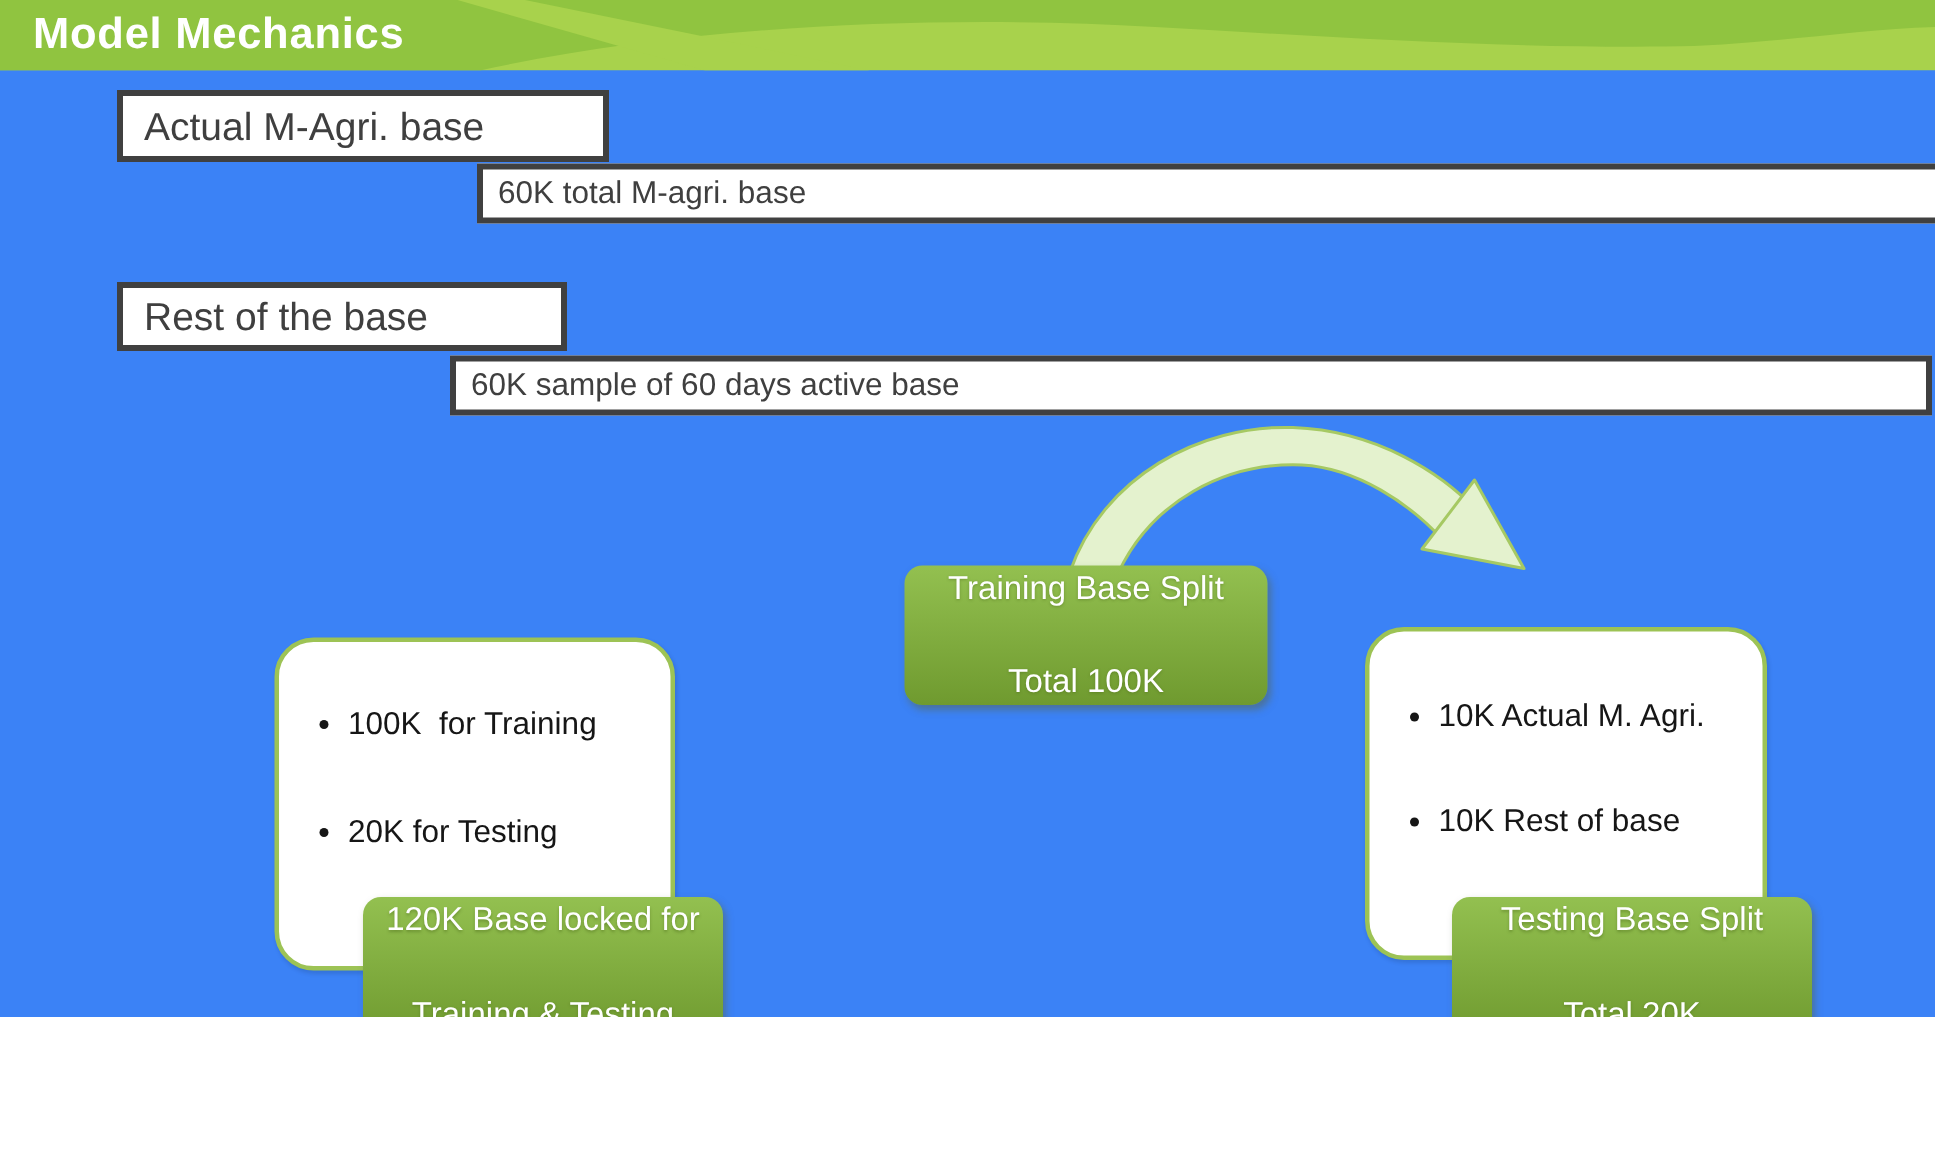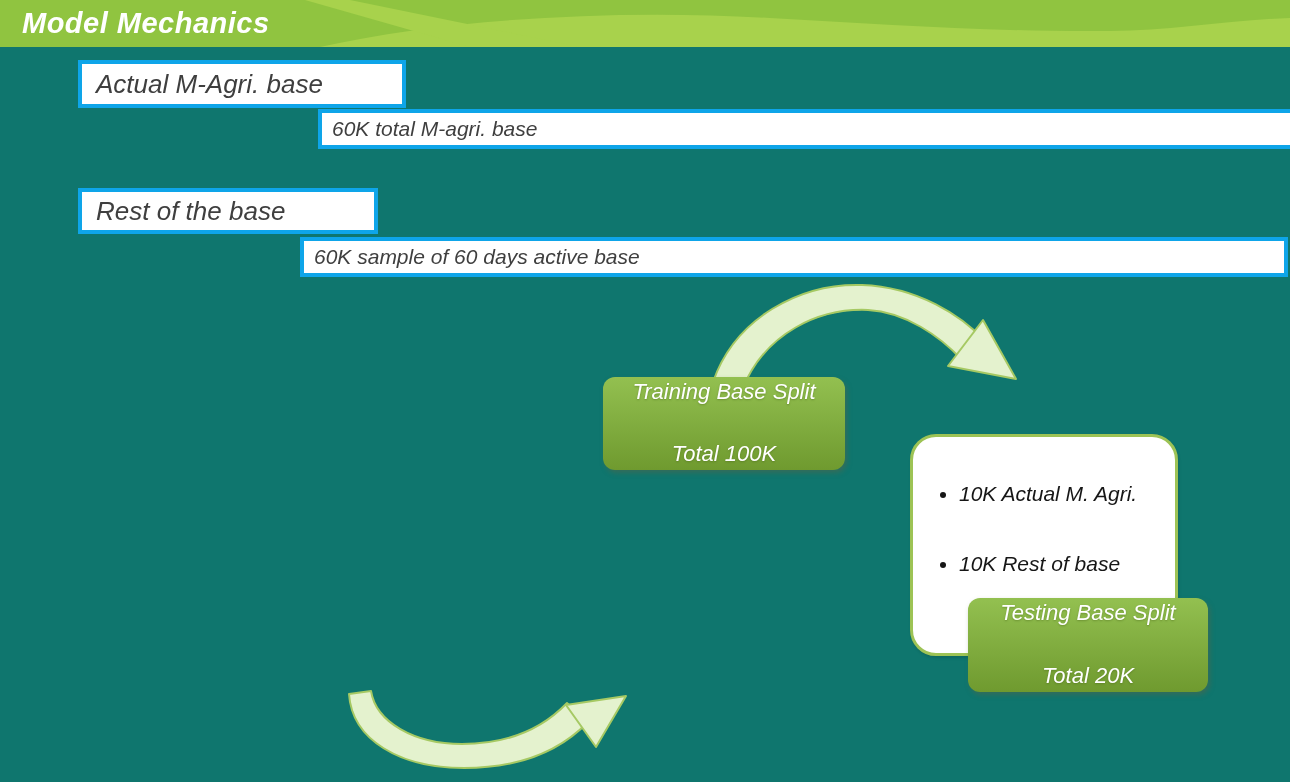--- a/index.html
+++ b/index.html
@@ -1,49 +1,48 @@
 <!DOCTYPE html>
 <html><head>
 <meta charset="utf-8">
 <style>
   * { margin:0; padding:0; box-sizing:border-box; }
   html,body { background:#fff; }
   .slide {
-    position:relative; width:1290px; height:782px; overflow:hidden;
-    background:#0f766e;
+    position:relative; width:1290px; height:678px; overflow:hidden;
+    background:#3b82f6;
     font-family:"Liberation Sans", sans-serif;
-    font-style:italic;
   }
   
   .banner { position:absolute; left:0; top:0; width:1290px; height:47px; z-index:4; }
   .banner svg { position:absolute; inset:0; }
   .banner-title {
     position:absolute; left:22px; top:0; height:47px;
     display:flex; align-items:center;
     font-size:29px; font-weight:bold; color:#ffffff; letter-spacing:0.5px;
   }
   
   .hdr-box, .sub-box {
-    position:absolute; background:#ffffff; border:4px solid #0ea5e9;
+    position:absolute; background:#ffffff; border:4px solid #404040;
     display:flex; align-items:center; color:#3f3f3f; z-index:2;
   }
   .hdr-box { font-size:26px; padding-left:14px; }
   .sub-box { font-size:21px; padding-left:10px; z-index:3; }
   .hdr-a { left:78px;  top:60px;  width:328px; height:48px; }
   .sub-a { left:302px; top:109px; width:986px; height:40px;margin-left:16px; }
   .hdr-b { left:78px;  top:188px; width:300px; height:46px; }
   .sub-b { left:300px; top:237px; width:988px; height:40px; }
   
   .card {
     position:absolute; background:#ffffff; border:3px solid #9dc355;
     border-radius:26px; z-index:1; box-shadow:1px 2px 3px rgba(0,0,0,0.12);
   }
   .card-left  { left:183px; top:425px; width:267px; height:222px; }
   .card-mid   { left:548px; top:425px; width:269px; height:222px; }
-  .card-right { left:910px; top:434px; width:268px; height:222px; }
+  .card-right { left:910px; top:418px; width:268px; height:222px; }
   .card ul { margin:0; padding:0 8px 0 46px; list-style:disc; }
   .card li {
     font-size:21px; color:#161616; line-height:1.22; white-space:pre-wrap;
   }
   .card-left  ul { padding-top:42px; }
   .card-left  li + li { margin-top:46px; }
   .card-right ul { padding-top:44px; }
   .card-right li + li { margin-top:44px; }
   .card-mid   ul { padding-top:52px; }
   .card-mid   li + li { margin-top:6px; }
@@ -84,20 +83,26 @@
     <span>60K total M-agri. base</span>
   </div>
 
   <div class="hdr-box hdr-b">
     <span>Rest of the base</span>
   </div>
   <div class="sub-box sub-b">
     <span>60K sample of 60 days active base</span>
   </div>
 
+  <div class="card card-left">
+    <ul>
+      <li>100K  for Training</li>
+      <li>20K for Testing</li>
+    </ul>
+  </div>
 
 
   <div class="card card-right">
     <ul>
       <li>10K Actual M. Agri.</li>
       <li>10K Rest of base</li>
     </ul>
   </div>
 
   <svg class="arrows" viewBox="0 0 1290 782">
@@ -116,20 +121,24 @@
       <path d="M 349 694
                C 352 740, 400 768, 464 768
                C 520 768, 560 751, 588 722
                L 567 703
                C 543 728, 508 744, 462 744
                C 414 744, 376 722, 371 691 Z" fill="#e4f2ce" stroke="#a6c963" stroke-width="2" stroke-linejoin="round"></path>
       <path d="M 566 705 L 596 747 L 626 696 Z" fill="#e4f2ce" stroke="#a6c963" stroke-width="2" stroke-linejoin="round"></path>
     </g>
   </svg>
 
+  <div class="badge badge-left">
+    <div>120K Base locked for</div>
+    <div>Training &amp; Testing</div>
+  </div>
   <div class="badge badge-mid">
     <div>Training Base Split</div>
     <div>Total 100K</div>
   </div>
   <div class="badge badge-right">
     <div>Testing Base Split</div>
     <div>Total 20K</div>
   </div>
 
 </div>

